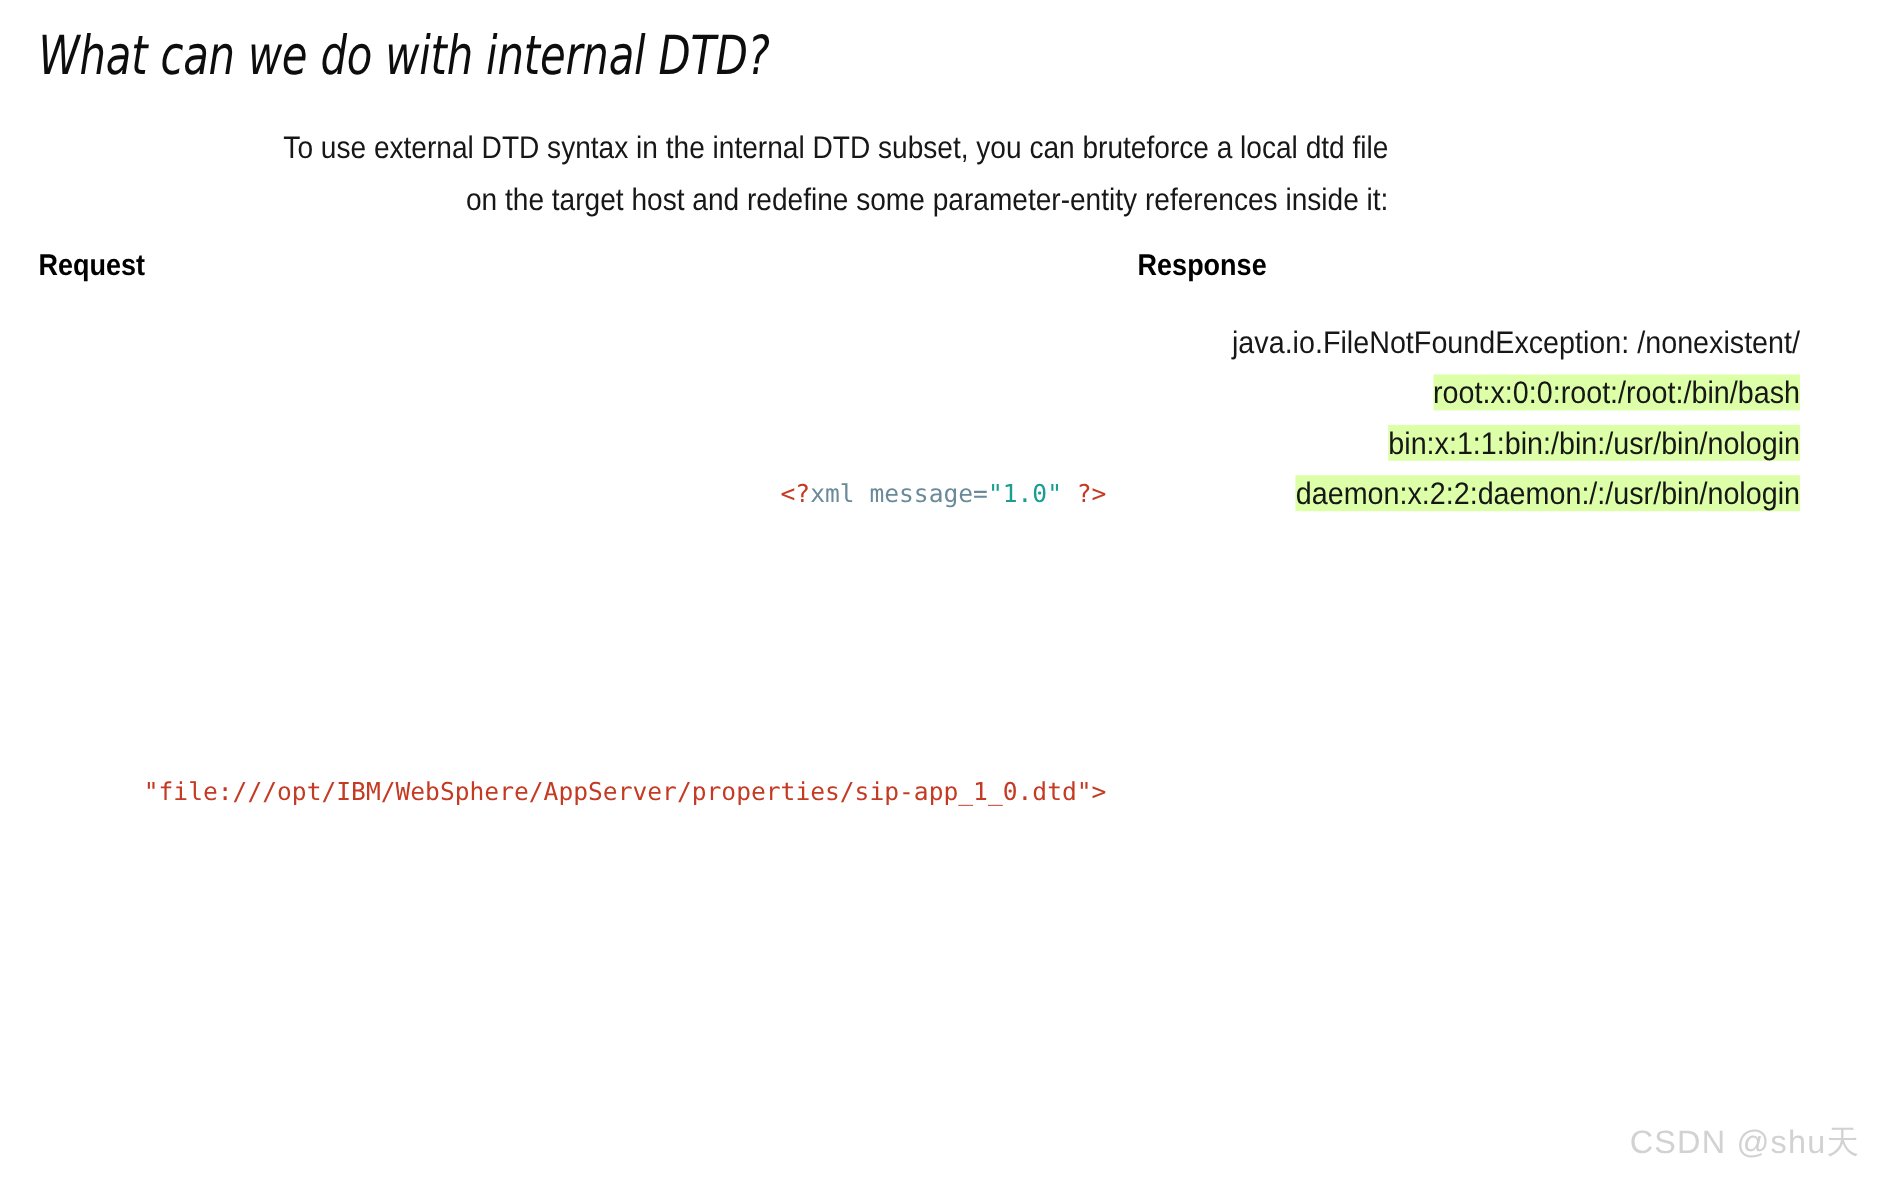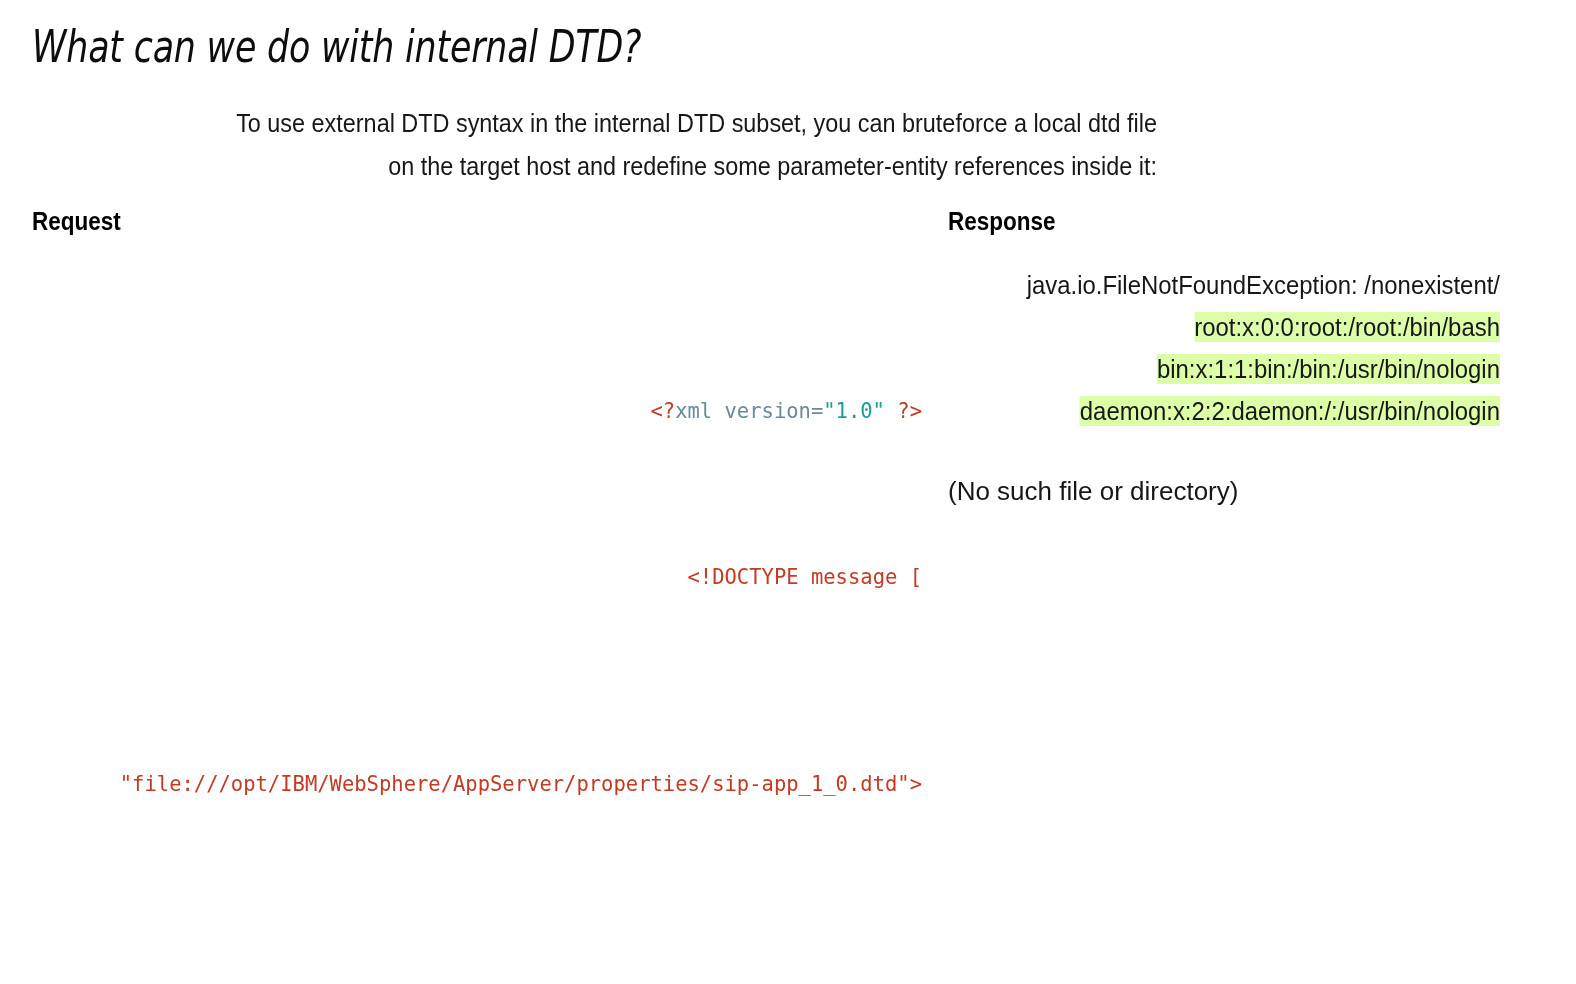--- a/index.html
+++ b/index.html
@@ -139,23 +139,22 @@
     <span class="intro-line">To use external DTD syntax in the internal DTD subset, you can bruteforce a local dtd file</span>
     <span class="intro-line">on the target host and redefine some parameter-entity references inside it:</span>
   </div>
 
   <div class="col-heading" id="request-heading">Request</div>
 
   <div class="col-heading" id="response-heading">Response</div>
 
   <div class="code-block">
 
-    <span class="code-line"><span class="c-punct">&lt;?</span><span class="c-attr">xml version=</span><span class="c-val">"1.0"</span><span class="c-punct"> ?&gt;</span></span>
+    <span class="code-line"><span class="c-punct">&lt;?</span><span class="c-attr">xml message=</span><span class="c-val">"1.0"</span><span class="c-punct"> ?&gt;</span></span>
 
-    <span class="code-line">&lt;!DOCTYPE message [</span>
 
 
     <span class="code-line">"file:///opt/IBM/WebSphere/AppServer/properties/sip-app_1_0.dtd"&gt;</span>
 
     
 
     
 
     
 
@@ -177,16 +176,16 @@
 
   </div>
 
   <div class="response-block">
     <span class="resp-line"><span>java.io.FileNotFoundException: /nonexistent/</span></span>
     <span class="resp-line"><span class="hl">root:x:0:0:root:/root:/bin/bash</span></span>
     <span class="resp-line"><span class="hl">bin:x:1:1:bin:/bin:/usr/bin/nologin</span></span>
     <span class="resp-line"><span class="hl">daemon:x:2:2:daemon:/:/usr/bin/nologin</span></span>
   </div>
 
-  <div class="response-note">(No such file or directory)</div>
 
+  <div class="watermark">CSDN @shu天</div>
 
 </div>
 
 </body></html>

